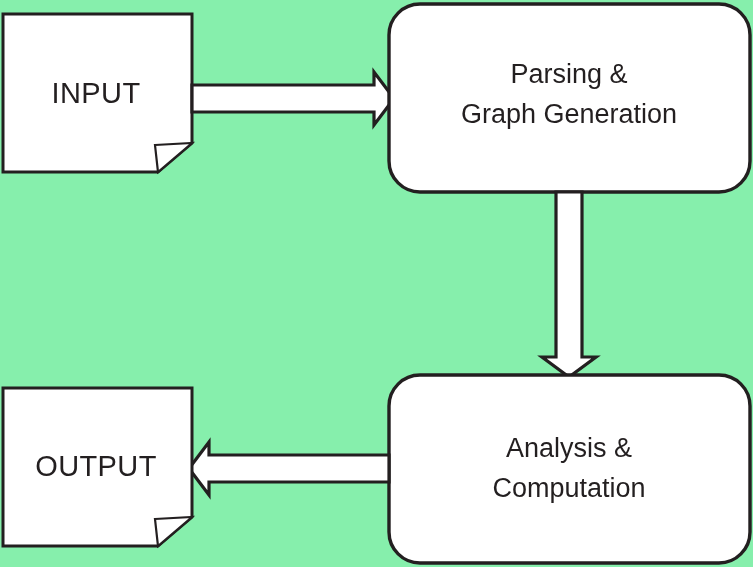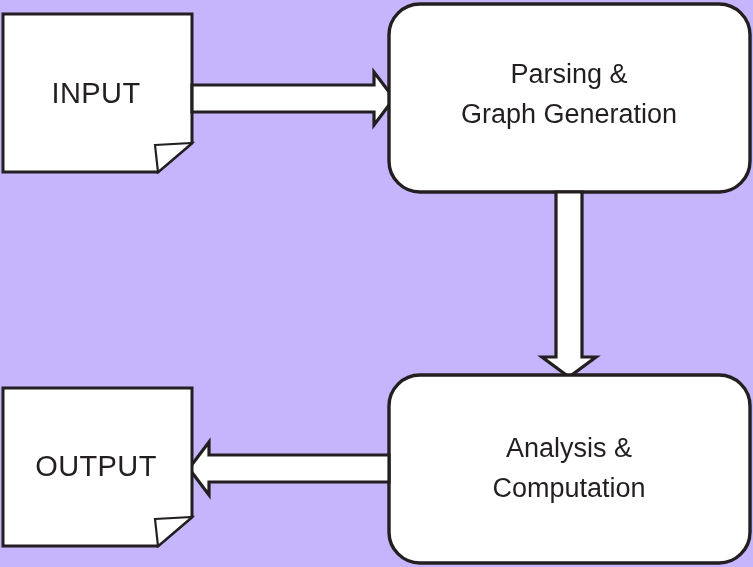--- a/index.html
+++ b/index.html
@@ -7,21 +7,21 @@
     padding: 0;
     background: #ffffff;
   }
   body {
     font-family: "Liberation Sans", sans-serif;
   }
   #diagram-root {
     position: relative;
     width: 753px;
     height: 567px;
-    background: #c4b5fd;
+    background: #86efac;
     overflow: hidden;
   }
   #diagram-svg {
     display: block;
     width: 753px;
     height: 567px;
   }
   .shape-outline {
     fill: #ffffff;
     stroke: #231f20;

